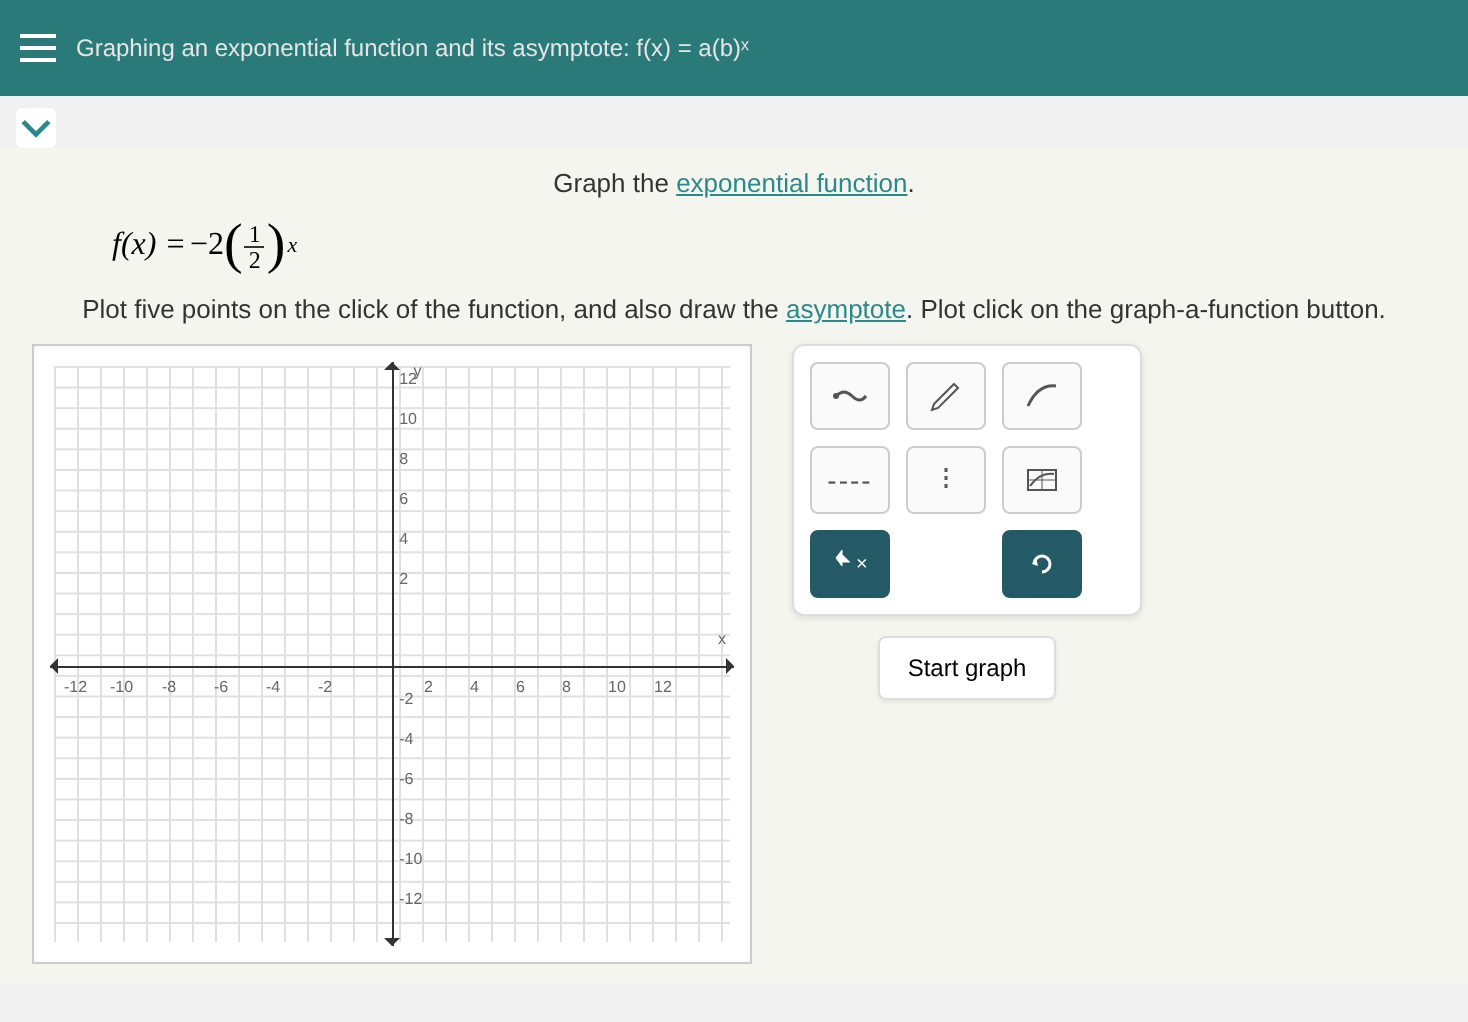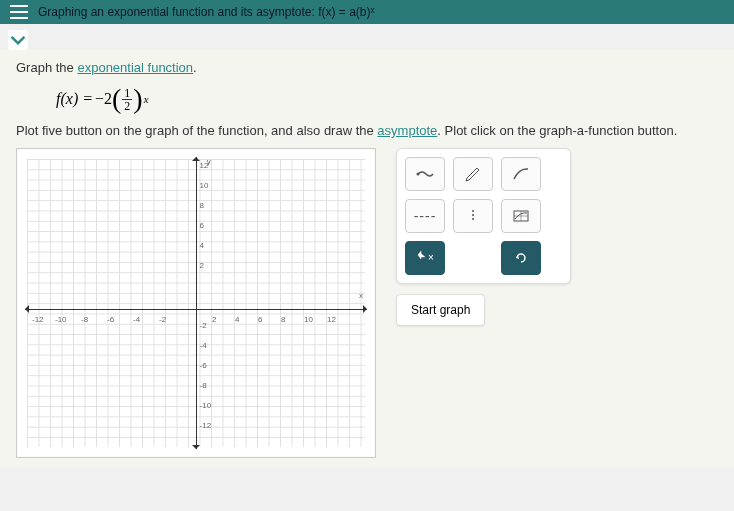--- a/index.html
+++ b/index.html
@@ -1,21 +1,21 @@
 <!DOCTYPE html>
 <html><head>
   <meta charset="utf-8">
   <style>
     * { margin: 0; padding: 0; box-sizing: border-box; }
     body { font-family: Arial, sans-serif; background: #f0f0f0; width: 734px; height: 511px; overflow: hidden; position: relative; }
-    .header { background: #2a7a7a; color: #0f172a; padding: 5px 10px; font-size: 12px; display: flex; align-items: center; }
+    .header { background: #2a7a7a; color: #e5e5e5; padding: 17px 10px; font-size: 12px; display: flex; align-items: center; }
     .hamburger { width: 18px; height: 14px; margin-right: 10px; display: flex; flex-direction: column; justify-content: space-between; cursor: pointer; }
     .hamburger span { display: block; height: 2px; background: white; }
     .chevron-down { width: 20px; height: 20px; background: white; border-radius: 3px; margin: 6px 0 0 8px; display: flex; align-items: center; justify-content: center; color: #2a7a7a; cursor: pointer; }
-    .content { padding: 10px 16px; background: #f5f5f0; }
+    .content { padding: 10px 16px; background: #f5f5f0; text-align: center; }
     .instruction { font-size: 13px; color: #333; margin-bottom: 8px; }
     .link-text { color: #2a8a8a; text-decoration: underline; cursor: pointer; }
     .formula { margin: 8px 0 8px 40px; font-family: 'Times New Roman', serif; font-style: italic; font-size: 16px; display: flex; align-items: center; }
     .fraction { display: inline-flex; flex-direction: column; align-items: center; font-style: normal; margin: 0 1px; line-height: 1; font-size: 12px; }
     .fraction .top { border-bottom: 1px solid #333; padding: 0 2px; }
     .paren { font-size: 28px; font-style: normal; font-weight: 300; }
     .exponent { font-size: 11px; vertical-align: super; margin-left: 1px; }
     .work-area { display: flex; gap: 20px; margin-top: 10px; align-items: flex-start; }
     .graph-panel { background: white; border: 1px solid #ccc; width: 360px; height: 310px; position: relative; box-shadow: inset 0 0 3px rgba(0,0,0,0.05); padding-left: 31px; }
     .graph-grid { position: absolute; top: 10px; left: 10px; right: 10px; bottom: 10px; background-image:
@@ -68,21 +68,21 @@
     <span class="paren">(</span>
     <span class="fraction">
       <span class="top">1</span>
       <span>2</span>
     </span>
     <span class="paren">)</span>
     <span class="exponent">x</span>
   </div>
 
   <div class="instruction">
-    <span>Plot five button on the graph of the function, and also draw the </span><span class="link-text">asymptote</span><span>. Plot click on the graph-a-function button.</span>
+    <span>Plot five points on the click of the function, and also draw the </span><span class="link-text">asymptote</span><span>. Plot click on the graph-a-function button.</span>
   </div>
 
   <div class="work-area">
     <div class="graph-panel">
       <div class="graph-grid"></div>
       <div class="axis-y"></div>
       <div class="axis-x"></div>
       <div class="arrow-up"></div>
       <div class="arrow-down"></div>
       <div class="arrow-left"></div>

